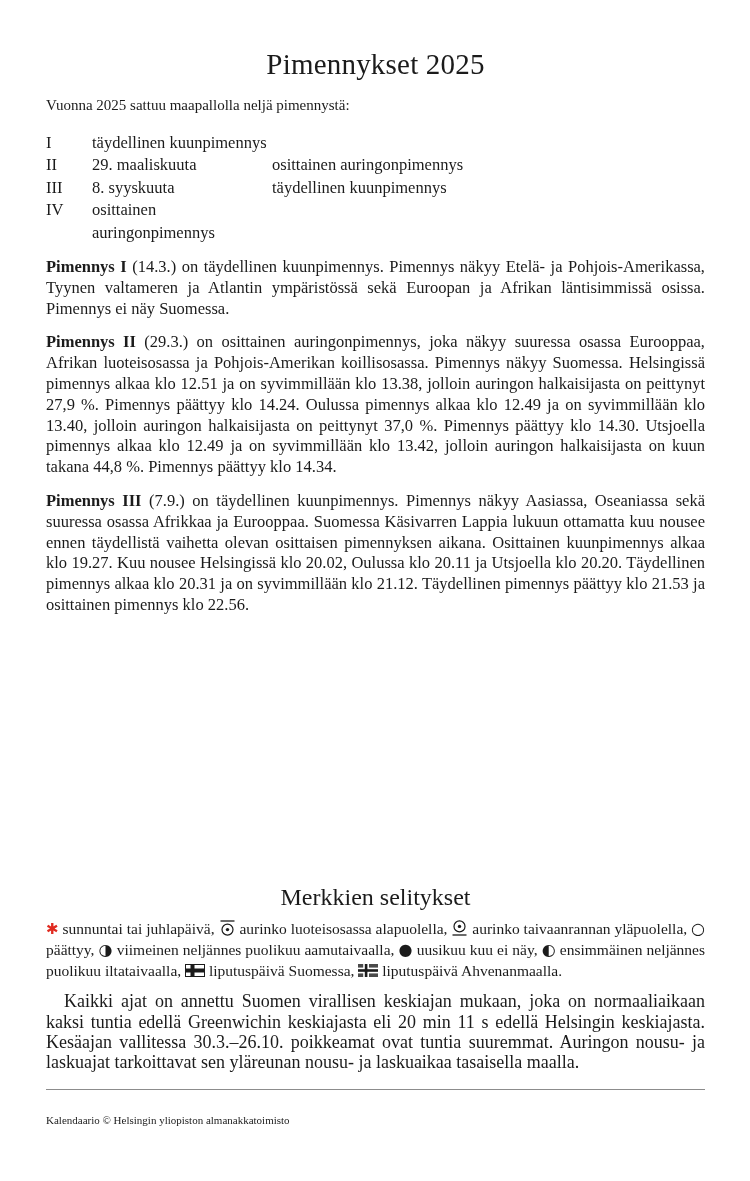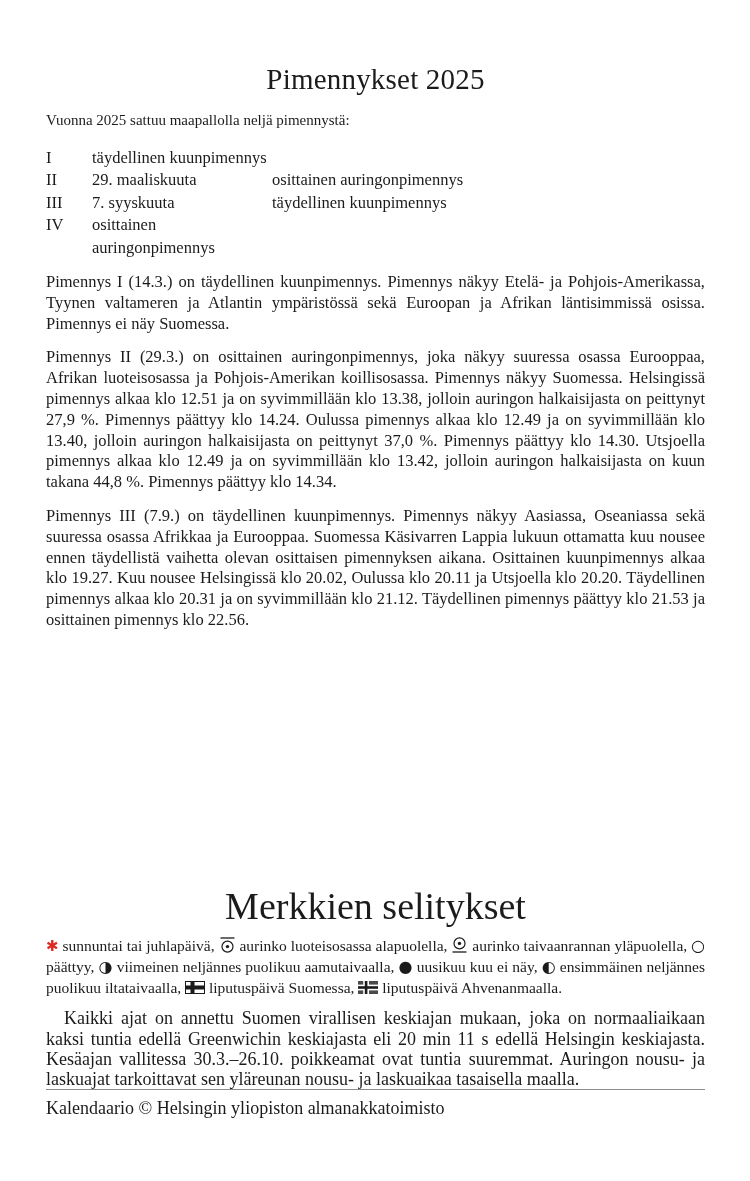--- a/index.html
+++ b/index.html
@@ -4,37 +4,37 @@
 <style>
   * { margin: 0; padding: 0; box-sizing: border-box; }
   html, body { background: #ffffff; }
   body {
     width: 750px; height: 1181px;
     position: relative;
     overflow: hidden;
     font-family: "Liberation Serif", serif;
     color: #1b1b1b;
   }
-  .content { position: absolute; top: 15px; left: 46px; width: 659px; }
+  .content { position: absolute; top: 0; left: 46px; width: 659px; }
   .page-title {
     margin-top: 48px;
     text-align: center;
     font-size: 29px;
     font-weight: normal;
     letter-spacing: 0.2px;
   }
   .intro { margin-top: 14px; font-size: 15px; line-height: 21px; }
   .eclipse-table { margin-top: 16px; font-size: 16.5px; }
   .eclipse-row { display: grid; grid-template-columns: 46px 180px 1fr; line-height: 22.4px; }
   .para { margin-top: 13px; font-size: 16.5px; line-height: 20.8px; text-align: justify; }
-  .para b { font-weight: normal; margin-top: 45px; }
+  .para b { font-weight: bold; margin-top: 45px; }
   .legend-section { position: absolute; top: 884px; left: 46px; width: 659px; }
   .legend-heading {
     text-align: center;
-    font-size: 38px;
+    font-size: 24px;
     font-weight: normal;
   }
   .legend-symbols {
     margin-top: 8px;
     font-size: 15.5px;
     line-height: 20.8px;
     text-align: justify;
   }
   .legend-times {
     margin-top: 10px;
@@ -42,21 +42,21 @@
     line-height: 20.2px;
     text-align: justify;
     text-indent: 18px;
   }
   .sym { font-family: "DejaVu Sans", sans-serif; font-size: 15px; }
   .red-star { color: #e02a20; font-size: 15px; }
   .moon { font-size: 16px; }
   .icon-svg { vertical-align: -3px; }
   .flag-svg { vertical-align: -1px; }
   .footer { position: absolute; top: 1089px; left: 46px; width: 659px; border-top: 1px solid #8c8c8c; }
-  .footer-text { margin-top: 8px; font-size: 18px; }
+  .footer-text { margin-top: 24px; font-size: 11px; }
 </style>
 </head>
 <body>
 
 <div class="content">
   <h1 class="page-title">Pimennykset 2025</h1>
 
   <p class="intro">Vuonna 2025 sattuu maapallolla neljä pimennystä:</p>
 
   <div class="eclipse-table">
@@ -64,21 +64,21 @@
       <span>I</span>
       <span>täydellinen kuunpimennys</span>
     </div>
     <div class="eclipse-row">
       <span>II</span>
       <span>29. maaliskuuta</span>
       <span>osittainen auringonpimennys</span>
     </div>
     <div class="eclipse-row">
       <span>III</span>
-      <span>7. syyskuuta</span>
+      <span>8. syyskuuta</span>
       <span>täydellinen kuunpimennys</span>
     </div>
     <div class="eclipse-row">
       <span>IV</span>
       <span>osittainen auringonpimennys</span>
     </div>
   </div>
 
   <p class="para"><b>Pimennys I</b><span> (14.3.) on täydellinen kuunpimennys. Pimennys näkyy Etelä- ja Pohjois-Amerikassa, Tyynen valtameren ja Atlantin ympäristössä sekä Euroopan ja Afrikan läntisimmissä osissa. Pimennys ei näy Suomessa.</span></p>
 

